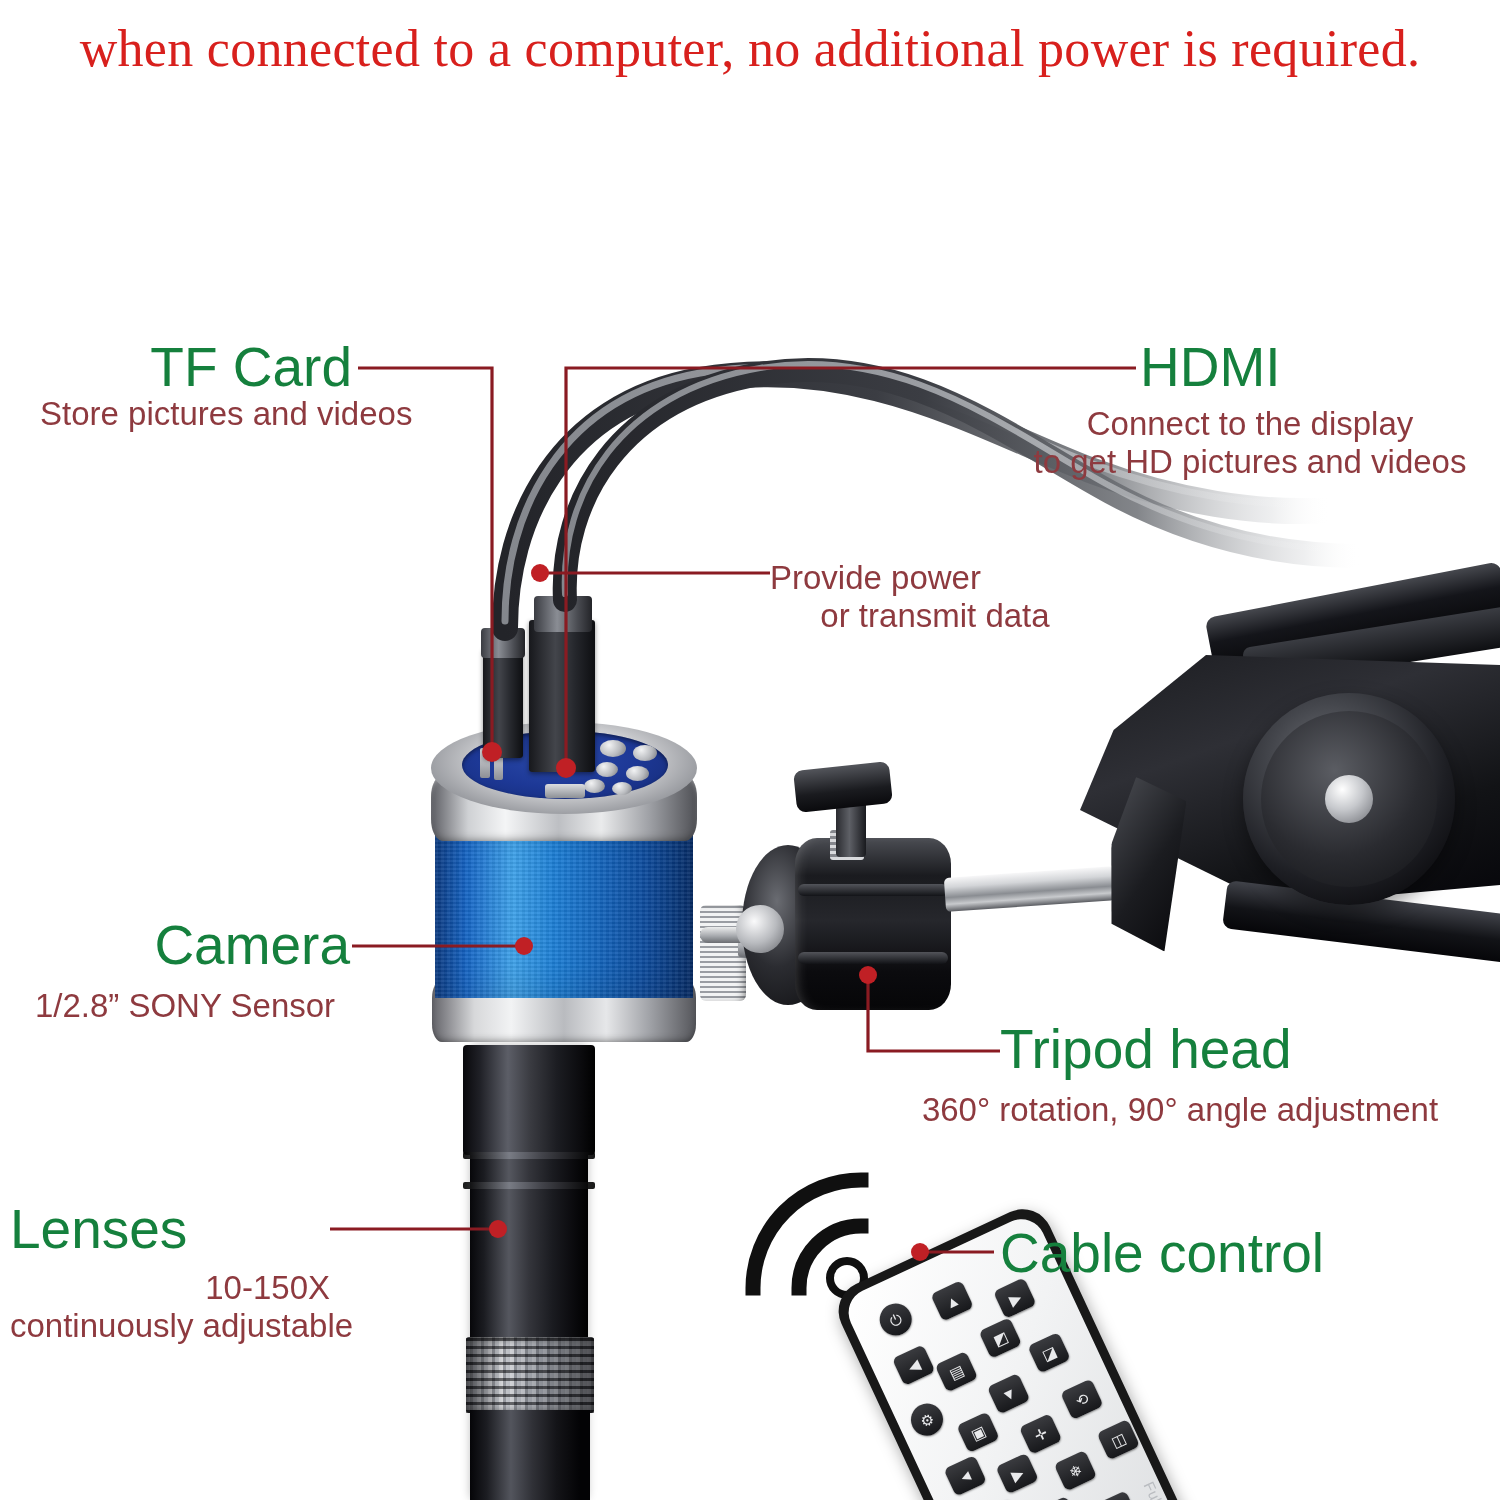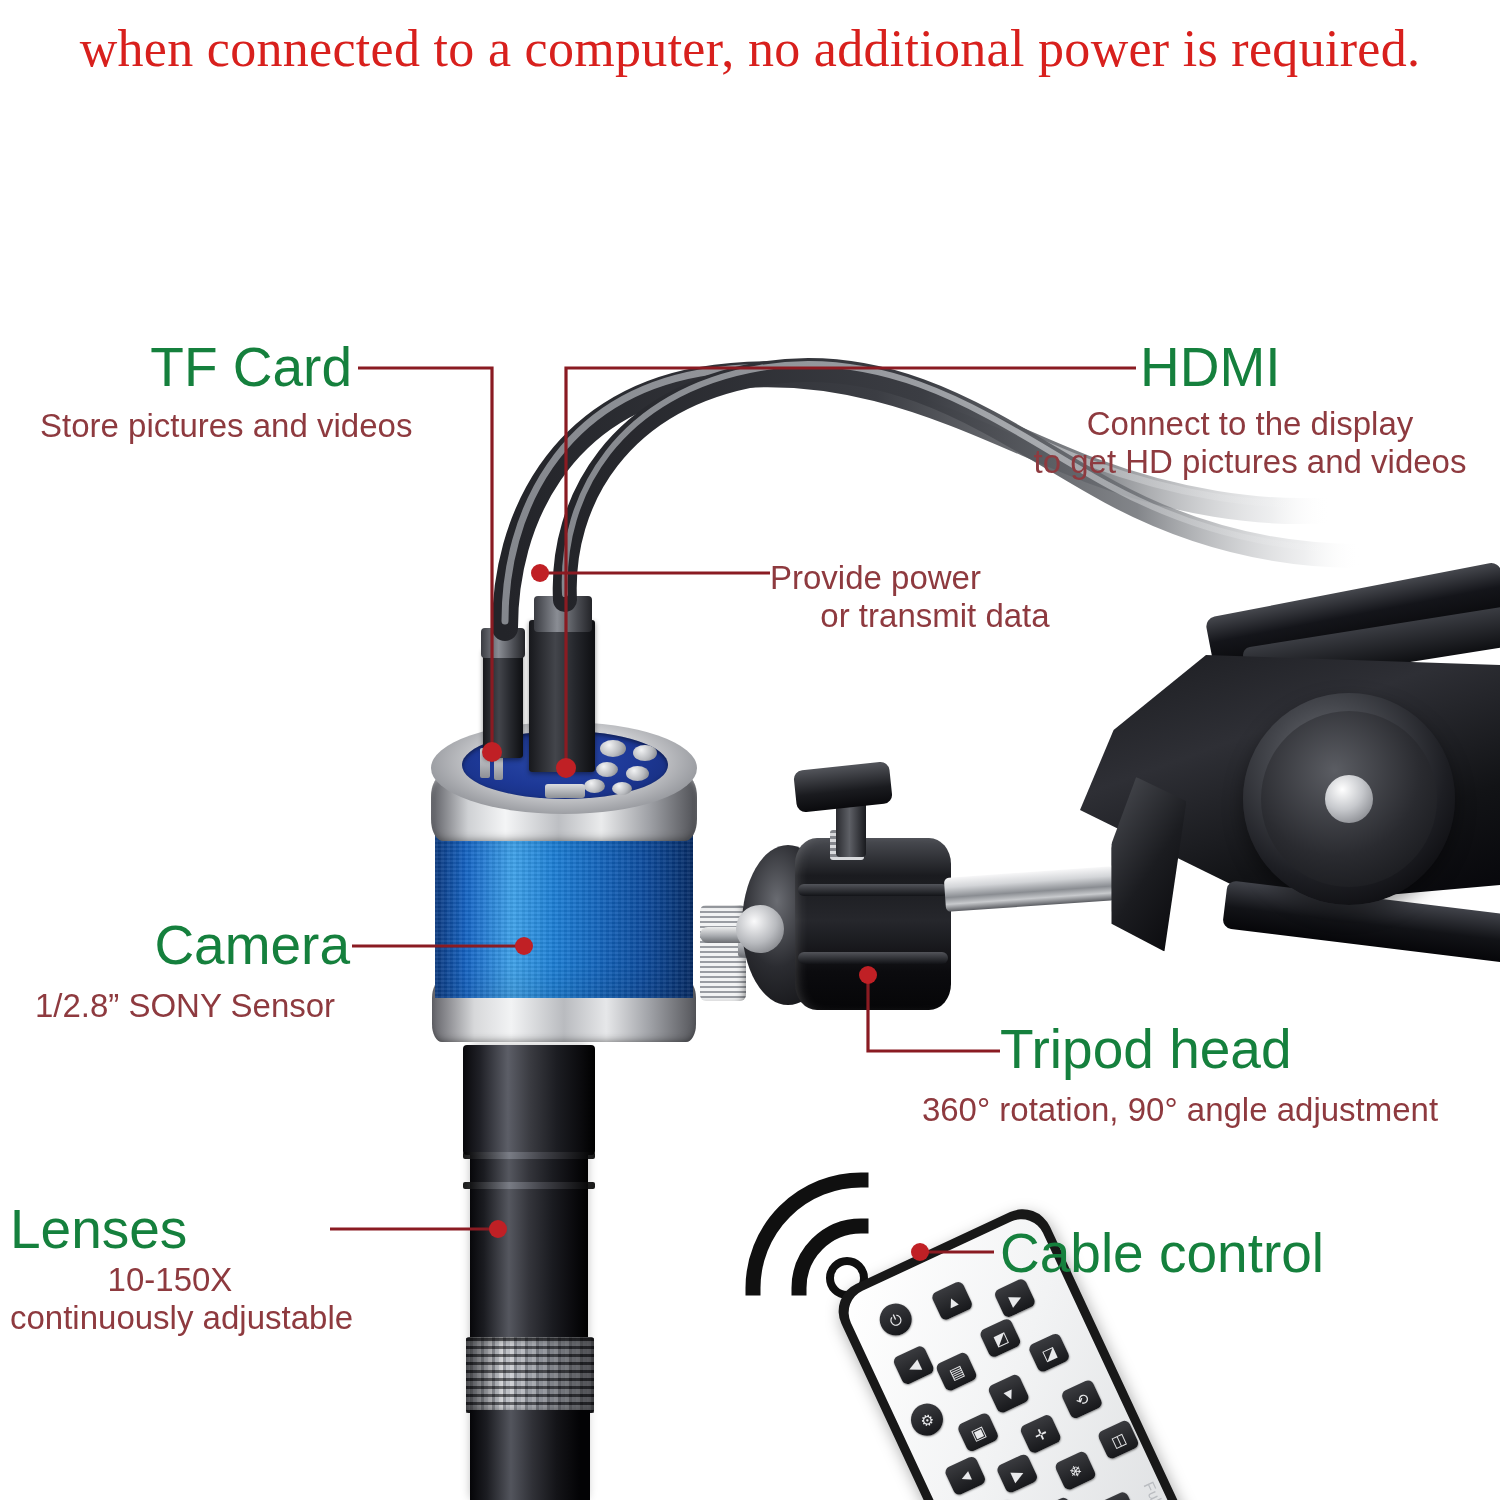--- a/index.html
+++ b/index.html
@@ -309,42 +309,42 @@
 
     <polyline class="ldr" points="1000,1051 868,1051 868,975"></polyline>
     <circle class="ldot" cx="868" cy="975" r="9"></circle>
 
     <polyline class="ldr" points="994,1252 920,1252"></polyline>
     <circle class="ldot" cx="920" cy="1252" r="9"></circle>
   </svg>
 
   <div class="callout" style="left:40px;top:340px;width:320px;text-align:right">
     <div class="c-title" style="text-align:right;padding-right:8px">TF Card</div>
-    <div class="c-sub" style="margin-top:12px">Store pictures and videos</div>
+    <div class="c-sub" style="margin-top:0">Store pictures and videos</div>
   </div>
 
   <div class="callout" style="left:1010px;top:340px;width:480px;text-align:left">
     <div class="c-title" style="padding-left:130px">HDMI</div>
     <div class="c-sub" style="text-align:center;margin-top:10px">Connect to the display</div>
     <div class="c-sub" style="text-align:center">to get HD pictures and videos</div>
   </div>
 
   <div class="callout" style="left:770px;top:545px;width:330px">
     <div class="c-sub" style="text-align:left;margin-top:14px">Provide power</div>
     <div class="c-sub" style="text-align:center">or transmit data</div>
   </div>
 
   <div class="callout" style="left:20px;top:918px;width:330px">
     <div class="c-title" style="text-align:right">Camera</div>
     <div class="c-sub" style="text-align:center;margin-top:14px">1/2.8”  SONY Sensor</div>
   </div>
 
   <div class="callout" style="left:10px;top:1202px;width:320px">
     <div class="c-title" style="text-align:left">Lenses</div>
-    <div class="c-sub" style="text-align:center;margin-top:4px">10-150X</div>
+    <div class="c-sub" style="text-align:right;margin-top:12px">10-150X</div>
     <div class="c-sub" style="text-align:center">continuously adjustable</div>
   </div>
 
   <div class="callout" style="left:1000px;top:1022px;width:490px">
     <div class="c-title">Tripod head</div>
     <div class="c-sub" style="text-align:center;margin-top:14px;margin-left:-130px">360° rotation, 90° angle adjustment</div>
   </div>
 
   <div class="callout" style="left:1000px;top:1226px;width:470px">
     <div class="c-title">Cable control</div>

